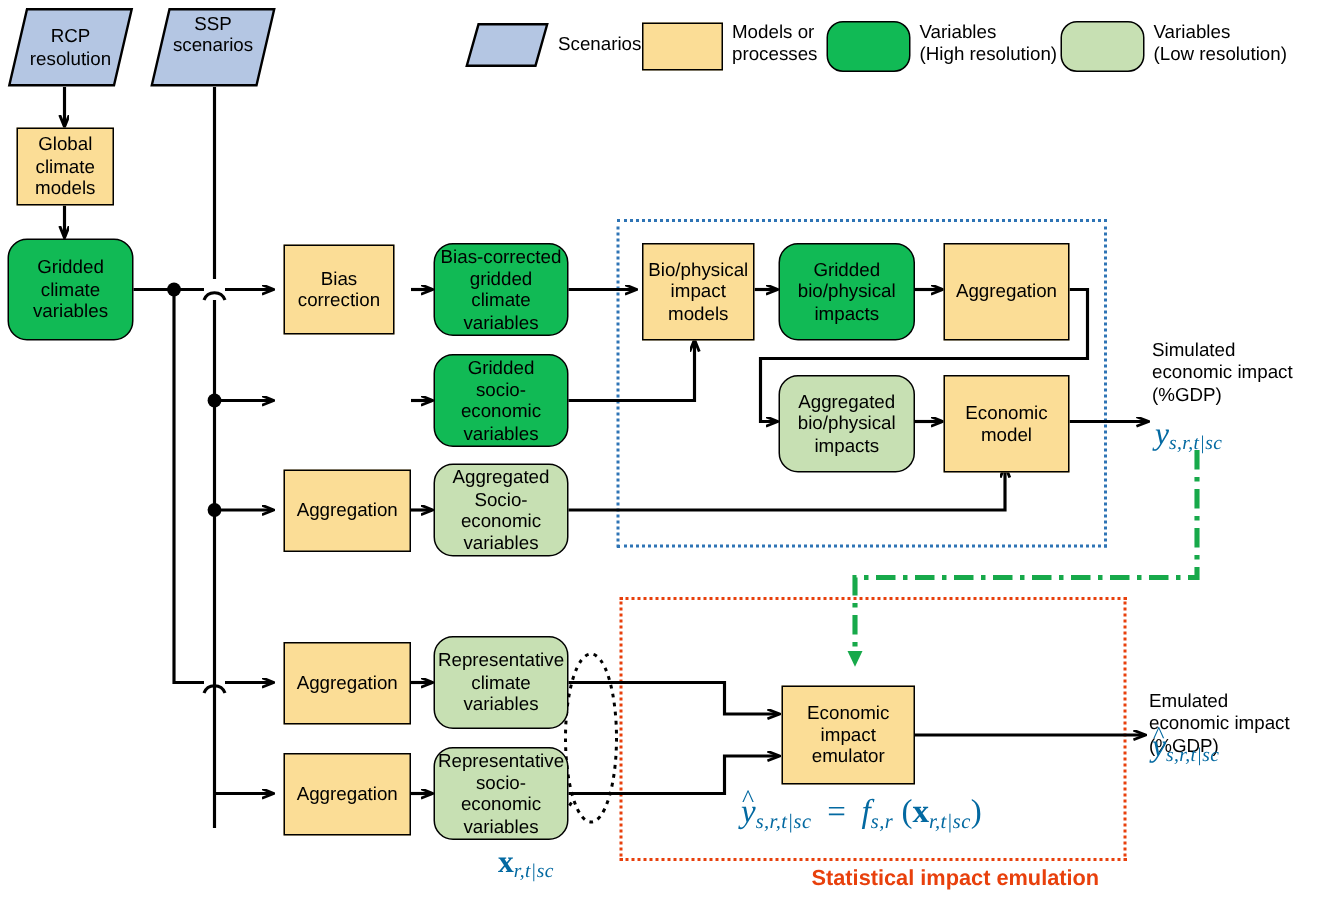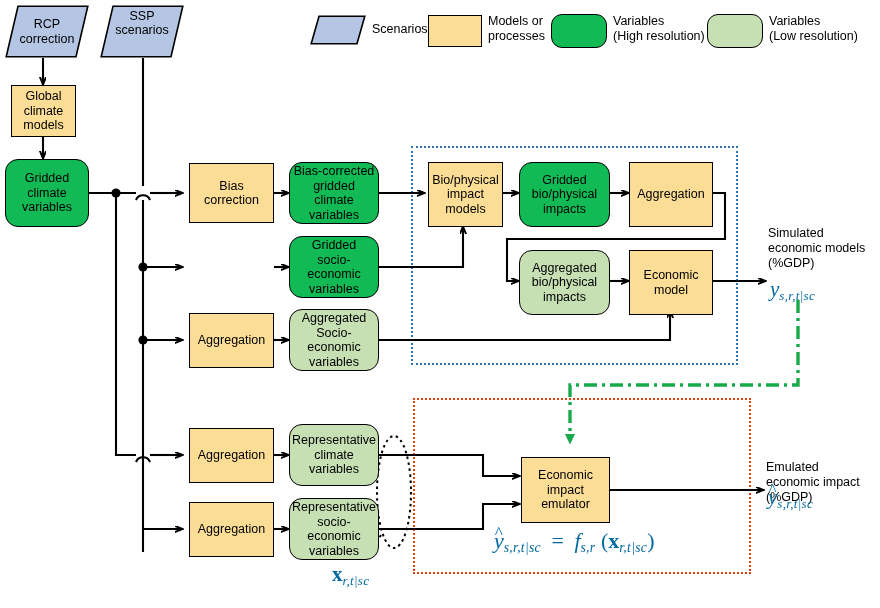--- a/index.html
+++ b/index.html
@@ -58,20 +58,21 @@
   .grn{fill:none;stroke:#17a94a;stroke-width:3.4px;stroke-dasharray:13 5 3 5;stroke-linecap:butt;}
 </style>
 </head>
 <body>
 
 <div id="canvas">
 
   <div class="region blue" style="left:411px;top:146px;width:327px;height:219px;"></div>
   <div class="region red" style="left:413px;top:398px;width:338px;height:176px;"></div>
 
+  <div class="title-red" style="left:541px;top:578px;">Statistical impact emulation</div>
 
   <svg id="wires">
     <defs>
       <marker id="ah" markerWidth="9" markerHeight="9" refX="7.4" refY="3.2" orient="auto" markerUnits="userSpaceOnUse">
         <path d="M0,0 L8,3.2 L0,6.4" fill="none" stroke="#000" stroke-width="1.9"></path>
       </marker>
       <marker id="ahg" markerWidth="13" markerHeight="13" refX="6.5" refY="5.5" orient="auto" markerUnits="userSpaceOnUse">
         <path d="M0.5,0.5 L11,5.5 L0.5,10.5 Z" fill="#17a94a"></path>
       </marker>
     </defs>
@@ -134,21 +135,21 @@
     <path class="ell" d="M381,535 L366,558"></path>
 
     <path class="grn" d="M798,300 L798,385 L570,385 L570,440" marker-end="url(#ahg)"></path>
   </svg>
 
   <div class="scen-wrap" style="left:5px;top:5px;width:84px;height:53px;">
     <svg width="84" height="53" viewBox="0 0 84 53">
       <polygon points="13,1.2 82.8,1.2 71,51.8 1.2,51.8" fill="#b4c6e3" stroke="#000" stroke-width="1.6"></polygon>
     </svg>
     <div class="txt">RCP
-correction</div>
+resolution</div>
   </div>
 
   <div class="scen-wrap" style="left:100px;top:5px;width:84px;height:36px;">
     <svg width="84" height="53" viewBox="0 0 84 53">
       <polygon points="13,1.2 82.8,1.2 71,51.8 1.2,51.8" fill="#b4c6e3" stroke="#000" stroke-width="1.6"></polygon>
     </svg>
     <div class="txt">SSP
 scenarios</div>
   </div>
 
@@ -157,21 +158,21 @@
 climate
 models</span>
   </div>
 
   <div class="node var-hi" style="left:5px;top:159px;width:84px;height:68px;">
     <span class="lbl">Gridded
 climate
 variables</span>
   </div>
 
-  <div class="node proc" style="left:189px;top:163px;width:85px;height:60px;">
+  <div class="node proc" style="left:189px;top:163px;width:74px;height:60px;">
     <span class="lbl">Bias
 correction</span>
   </div>
   <div class="node proc" style="left:189px;top:313px;width:85px;height:55px;">
     <span class="lbl">Aggregation</span>
   </div>
   <div class="node proc" style="left:189px;top:428px;width:85px;height:55px;">
     <span class="lbl">Aggregation</span>
   </div>
   <div class="node proc" style="left:189px;top:502px;width:85px;height:55px;">
@@ -227,21 +228,21 @@
 model</span>
   </div>
 
   <div class="node proc" style="left:521px;top:457px;width:89px;height:66px;">
     <span class="lbl">Economic
 impact
 emulator</span>
   </div>
 
   <div class="ftext" style="left:768px;top:226px;width:112px;">Simulated
-economic models
+economic impact
 (%GDP)</div>
   <div class="math" style="left:770px;top:277px;font-size:21px;">
     <span class="it">y</span><span class="sub">s,r,t|sc</span>
   </div>
 
   <div class="ftext" style="left:766px;top:440px;width:114px;margin-top:20px;">Emulated
 economic impact
 (%GDP)</div>
   <div class="math" style="left:768px;top:485px;font-size:21px;">
     <span class="hatwrap"><span class="hat">^</span><span class="it">y</span></span><span class="sub">s,r,t|sc</span>

